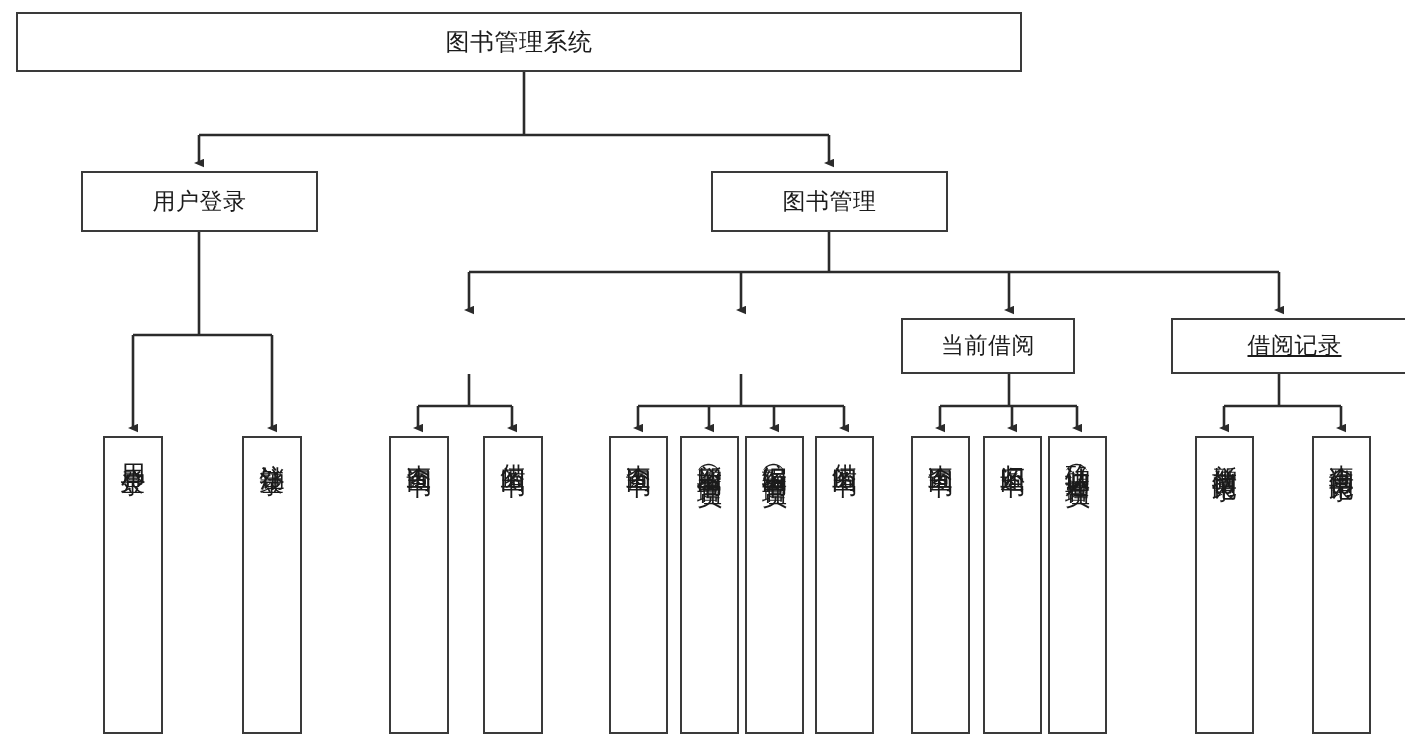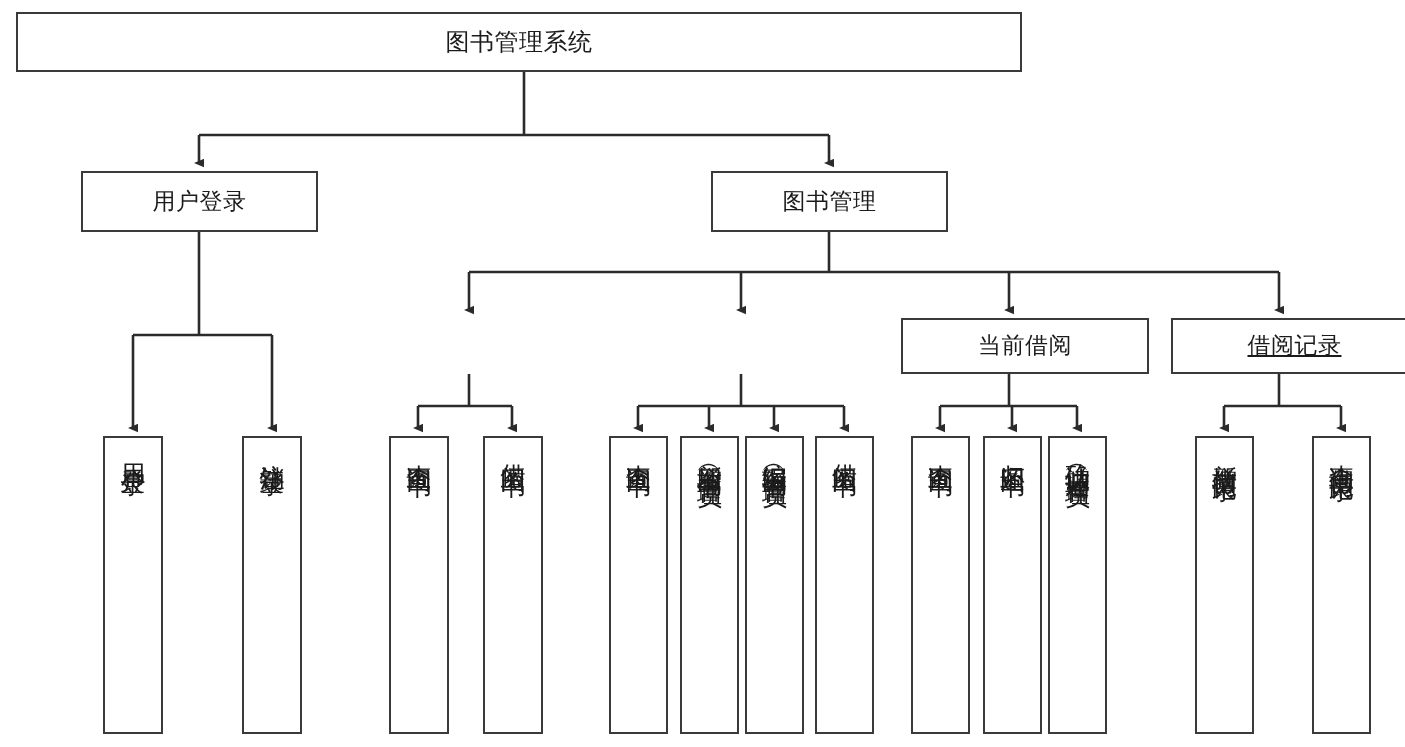--- a/index.html
+++ b/index.html
@@ -128,21 +128,21 @@
     <span class="label">图书管理系统</span>
   </div>
 
   <div class="node horiz" style="left:81px; top:171px; width:237px; height:61px;">
     <span class="label">用户登录</span>
   </div>
   <div class="node horiz" style="left:711px; top:171px; width:237px; height:61px;">
     <span class="label">图书管理</span>
   </div>
 
-  <div class="node horiz" style="left:901px; top:318px; width:248px; height:56px;">
+  <div class="node horiz" style="left:901px; top:318px; width:174px; height:56px;">
     <span class="label">当前借阅</span>
   </div>
   <div class="node horiz" style="left:1171px; top:318px; width:247px; height:56px;text-decoration:underline;">
     <span class="label">借阅记录</span>
   </div>
 
   <div class="node vert" style="left:103px; top:436px; width:60px; height:298px;">
     <span class="label">用户登录</span>
   </div>
   <div class="node vert" style="left:242px; top:436px; width:60px; height:298px;">

